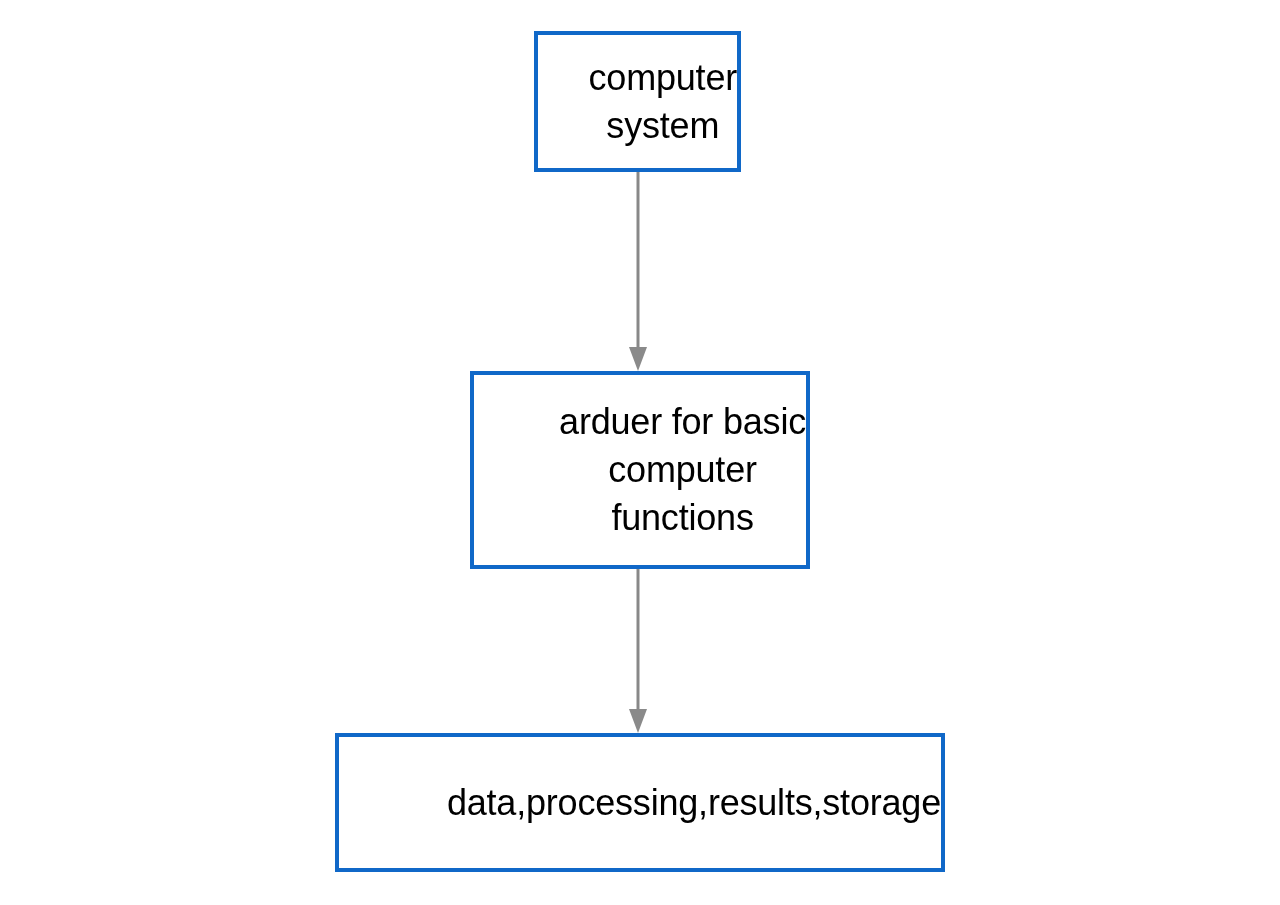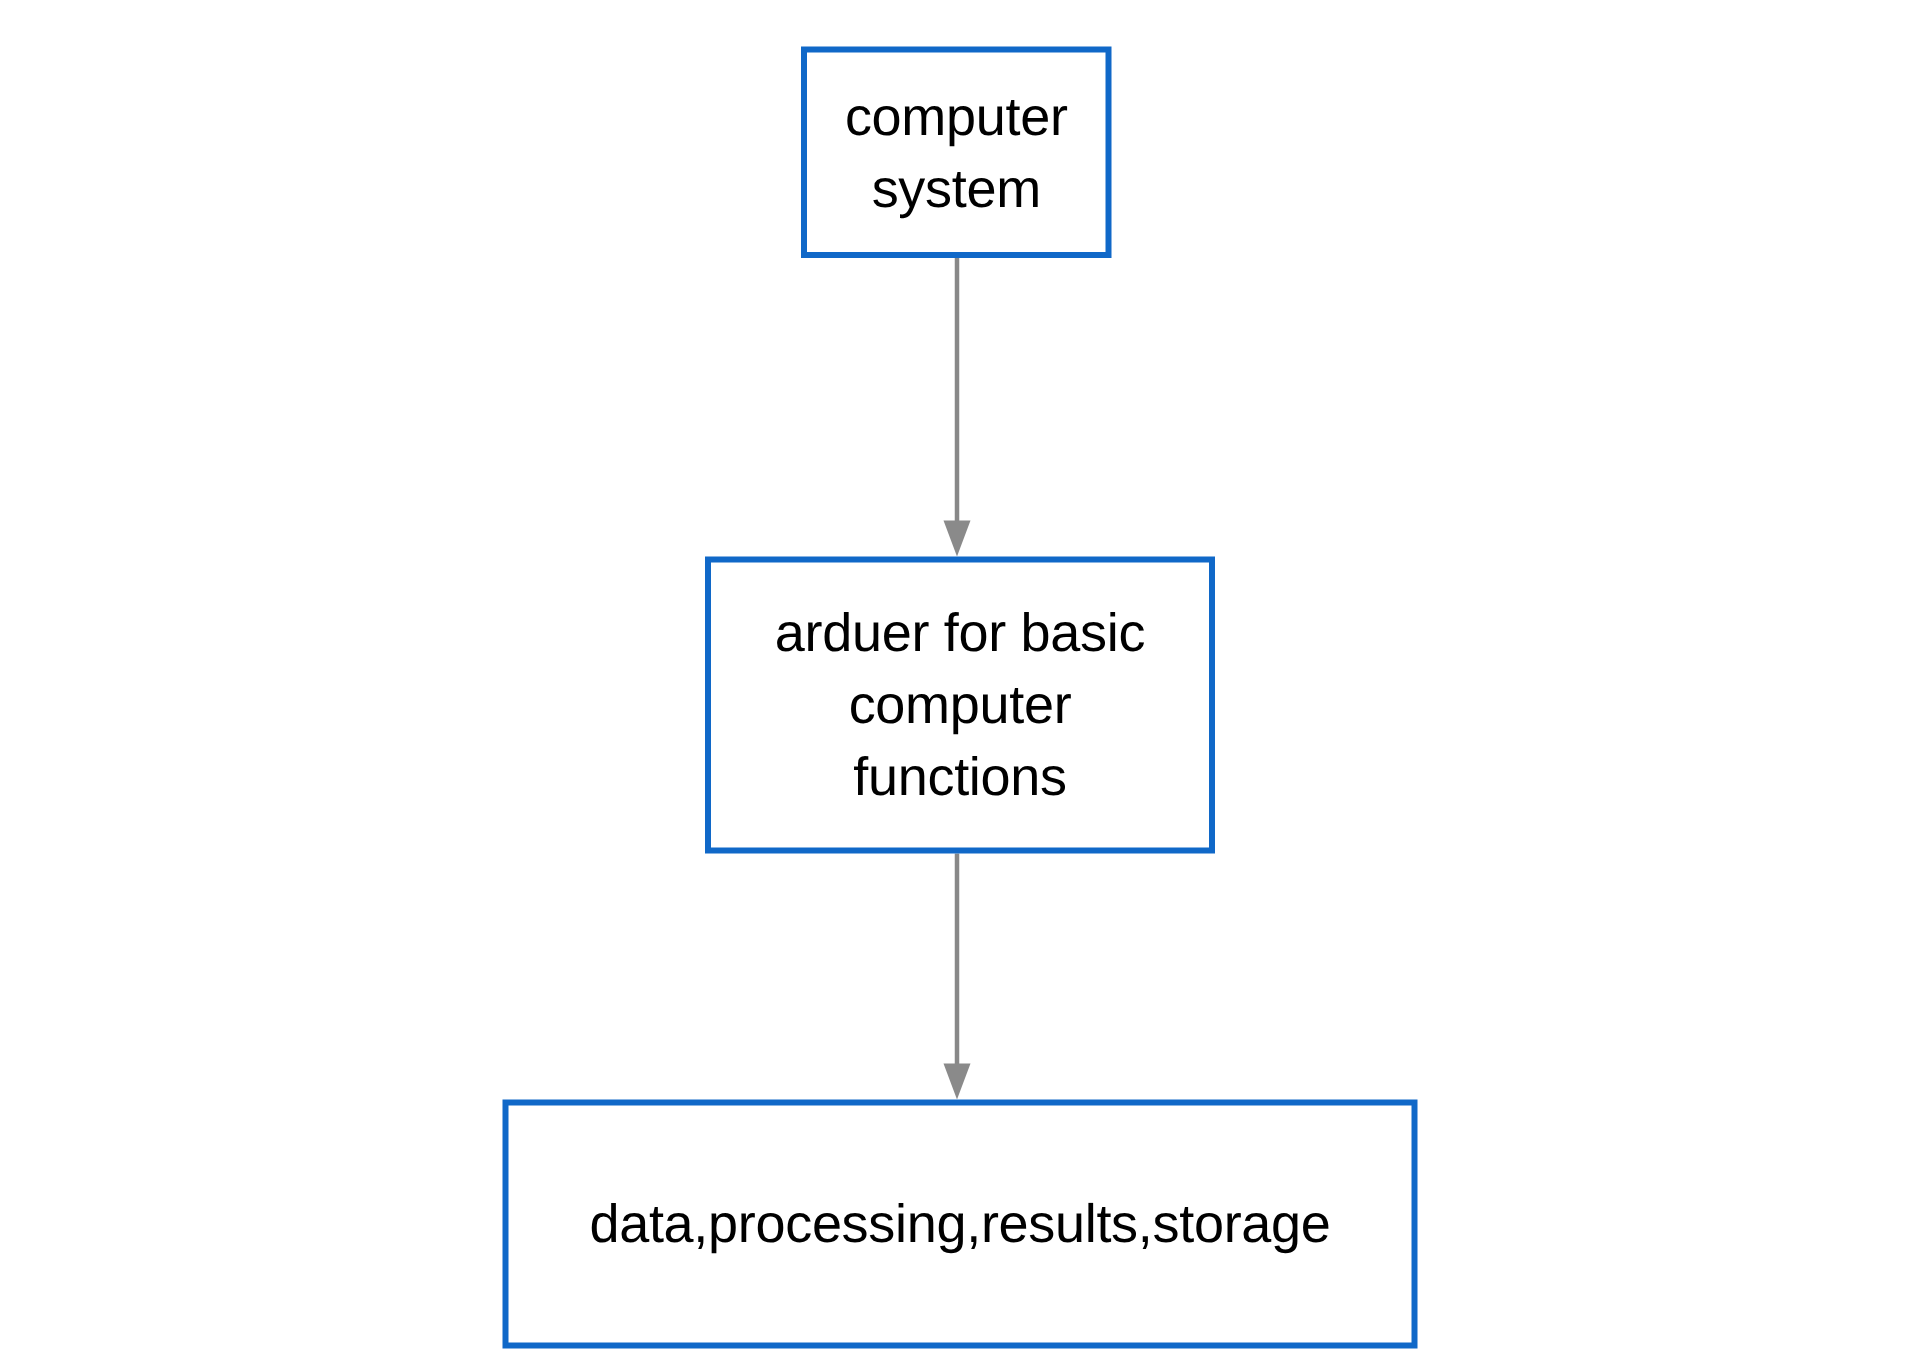--- a/index.html
+++ b/index.html
@@ -17,21 +17,21 @@
     background: #ffffff;
     overflow: hidden;
   }
   .node {
     position: absolute;
     box-sizing: border-box;
     background: #ffffff;
     border: 4px solid #1068c8;
     display: flex;
     align-items: center;
-    justify-content: center;
+    justify-content: flex-end;
     text-align: center;
   }
   .node-label {
     font-family: "Liberation Sans", sans-serif;
     font-size: 36px;
     line-height: 48px;
     color: #000000;
     white-space: pre-line;
     letter-spacing: -0.2px;
   }
@@ -44,21 +44,21 @@
   #node-basic-functions {
     left: 470px;
     top: 371px;
     width: 340px;
     height: 198px;
   }
   #node-data-flow {
     left: 335px;
     top: 733px;
     width: 610px;
-    height: 166px;
+    height: 139px;
   }
   .edge {
     position: absolute;
     pointer-events: none;
   }
   .edge svg {
     display: block;
     overflow: visible;
   }
 </style>

